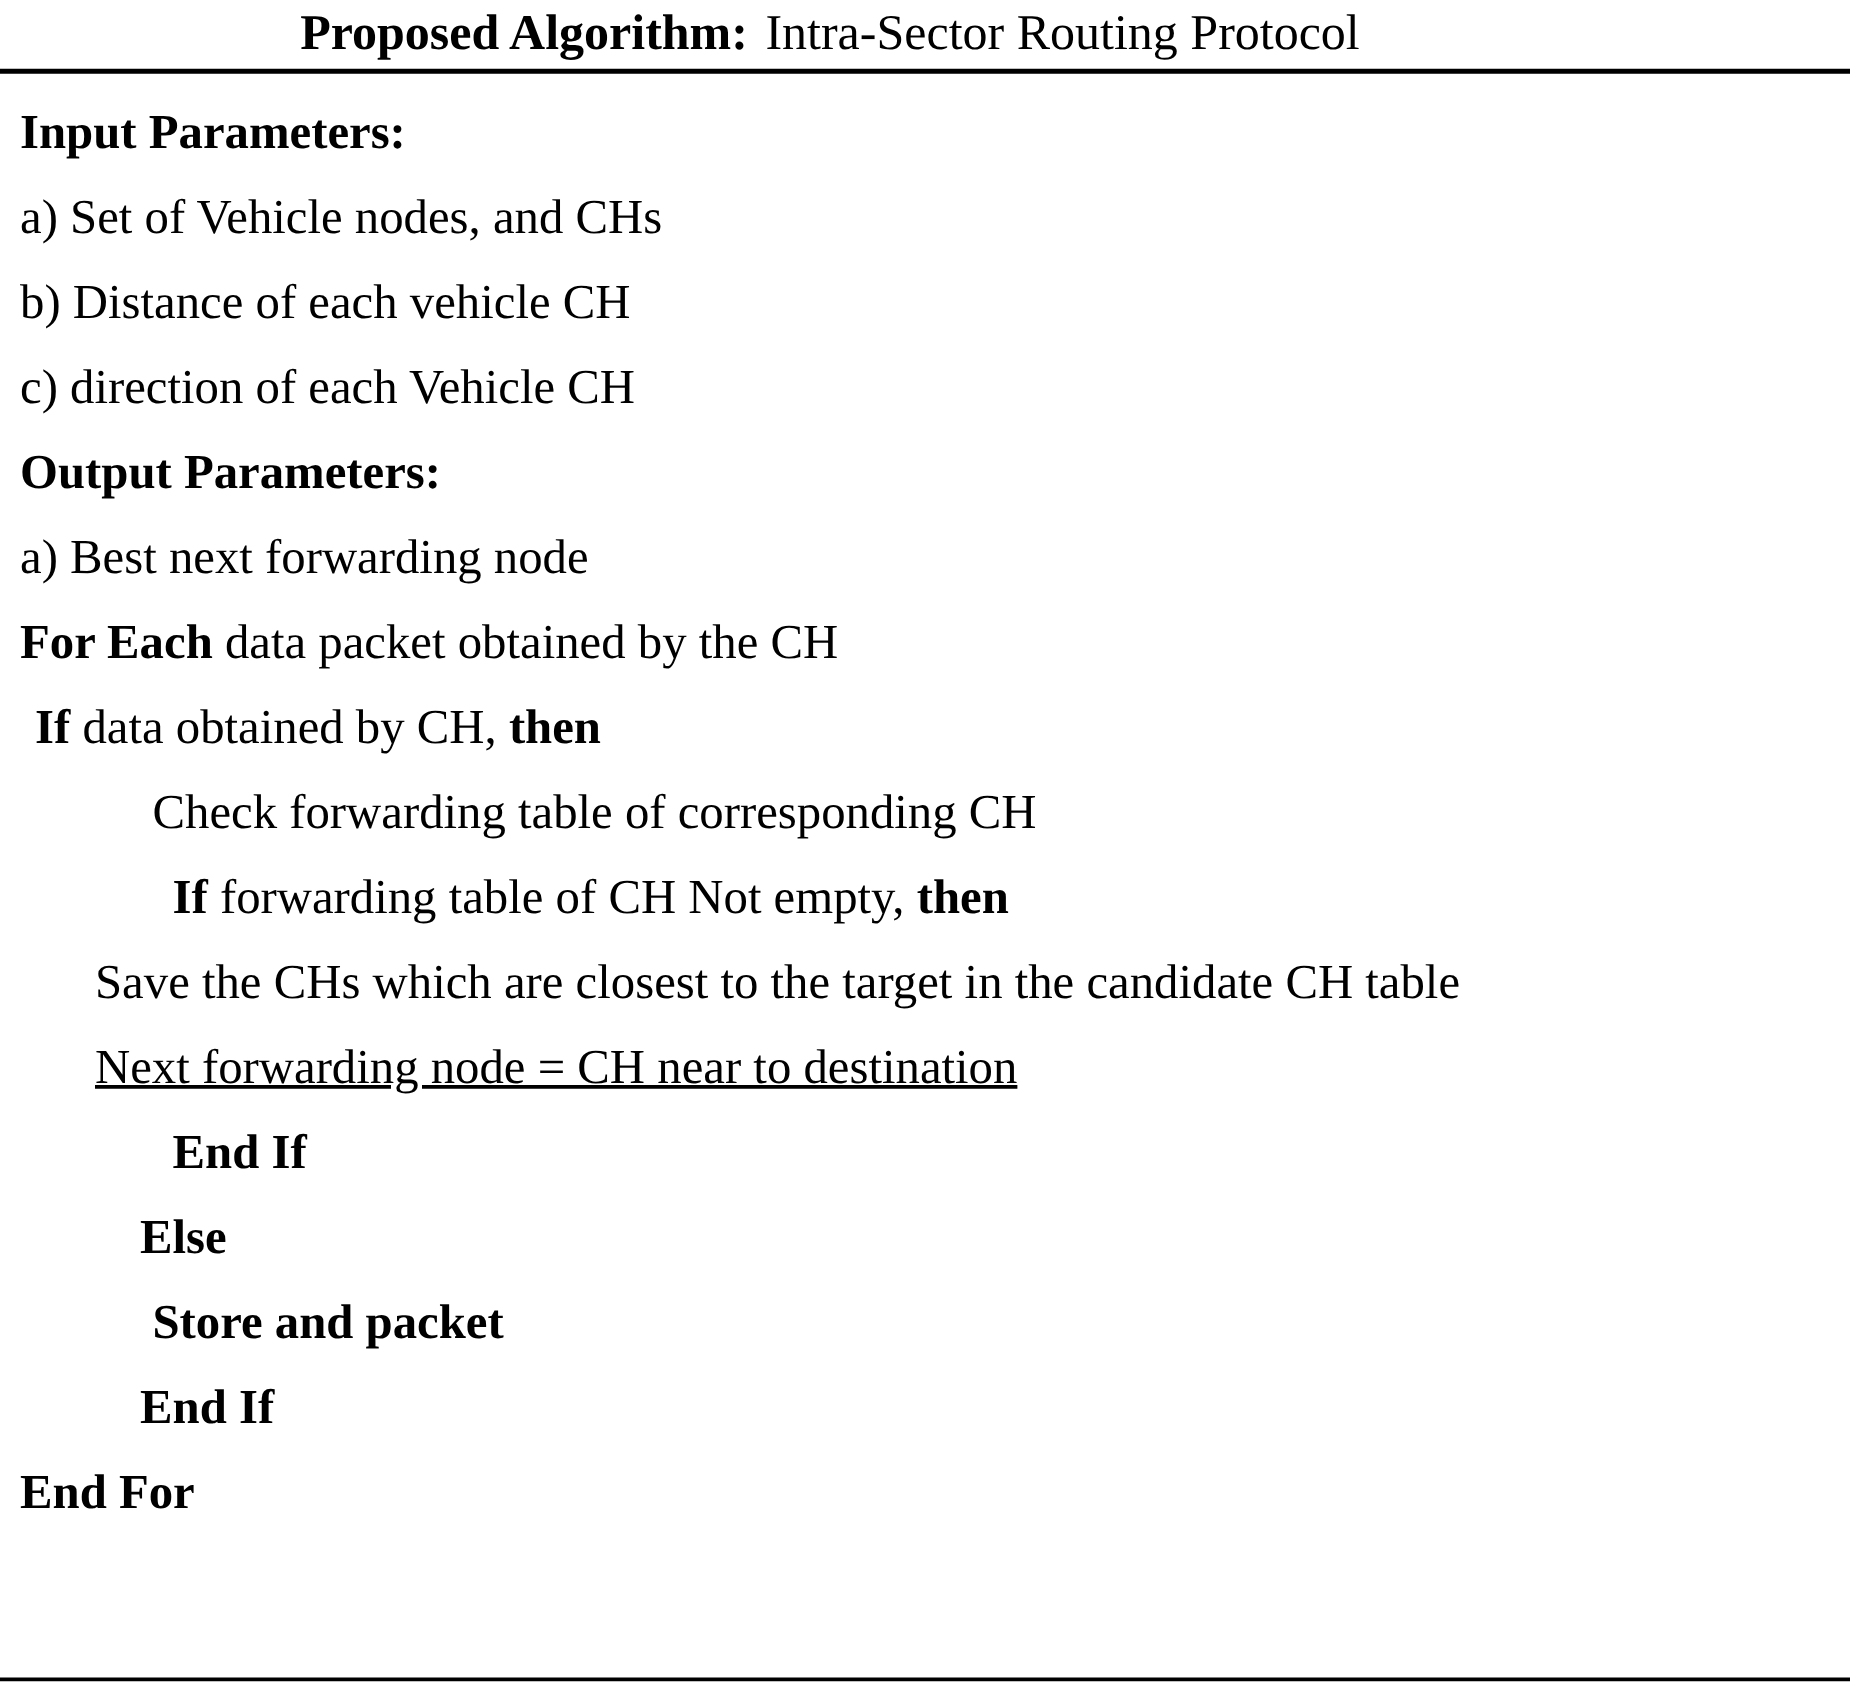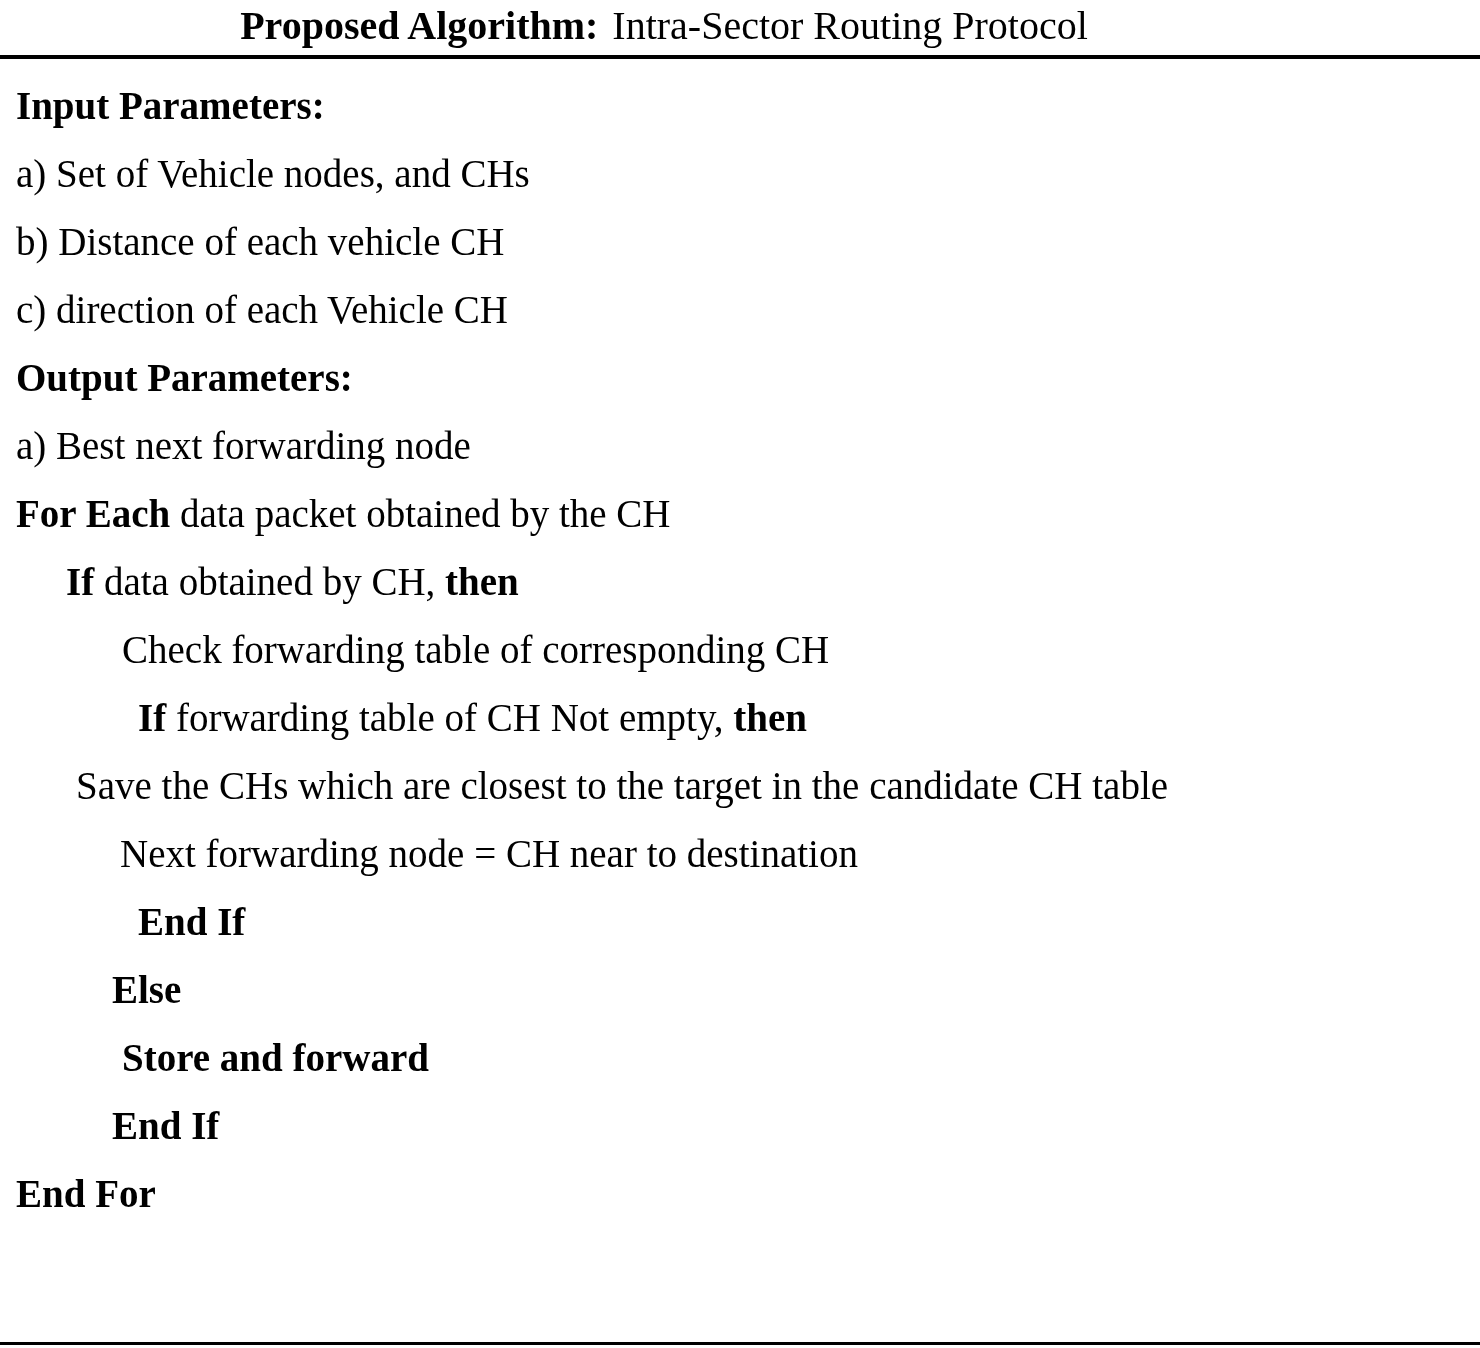--- a/index.html
+++ b/index.html
@@ -83,26 +83,26 @@
   }
   .algo-line .kw {
     font-weight: bold;
   }
   .algo-line.all-bold {
     font-weight: bold;
   }
 
   
   .ind-0 { padding-left: 16px; }
-  .ind-1 { padding-left: 66px; }
+  .ind-1 { padding-left: 28px; }
   .ind-2 { padding-left: 112px; }
   .ind-3 { padding-left: 122px; }
   .ind-4 { padding-left: 138px; }
   .ind-5 { padding-left: 76px; }
-  .ind-6 { padding-left: 120px; }
+  .ind-6 { padding-left: 76px; text-decoration: underline; }
 </style>
 </head>
 <body>
 
 <div class="algo-box">
 
   <div class="algo-title">
     <span class="t-strong">Proposed Algorithm:</span>
     <span class="t-normal">Intra-Sector Routing Protocol</span>
   </div>
@@ -117,20 +117,20 @@
       <div class="algo-line ind-0 all-bold"><span>Output Parameters:</span></div>
       <div class="algo-line ind-0"><span>a) Best next forwarding node</span></div>
       <div class="algo-line ind-0"><span class="kw">For Each</span><span> data packet obtained by the CH</span></div>
       <div class="algo-line ind-1"><span class="kw">If</span><span> data obtained by CH, </span><span class="kw">then</span></div>
       <div class="algo-line ind-3"><span>Check forwarding table of corresponding CH</span></div>
       <div class="algo-line ind-4"><span class="kw">If</span><span> forwarding table of CH Not empty, </span><span class="kw">then</span></div>
       <div class="algo-line ind-5"><span>Save the CHs which are closest to the target in the candidate CH table</span></div>
       <div class="algo-line ind-6"><span>Next forwarding node = CH near to destination</span></div>
       <div class="algo-line ind-4 all-bold"><span>End If</span></div>
       <div class="algo-line ind-2 all-bold"><span>Else</span></div>
-      <div class="algo-line ind-3 all-bold"><span>Store and forward</span></div>
+      <div class="algo-line ind-3 all-bold"><span>Store and packet</span></div>
       <div class="algo-line ind-2 all-bold"><span>End If</span></div>
       <div class="algo-line ind-0 all-bold"><span>End For</span></div>
     </div>
 
   <div class="rule-bottom"></div>
 
 </div>
 
 </body></html>

